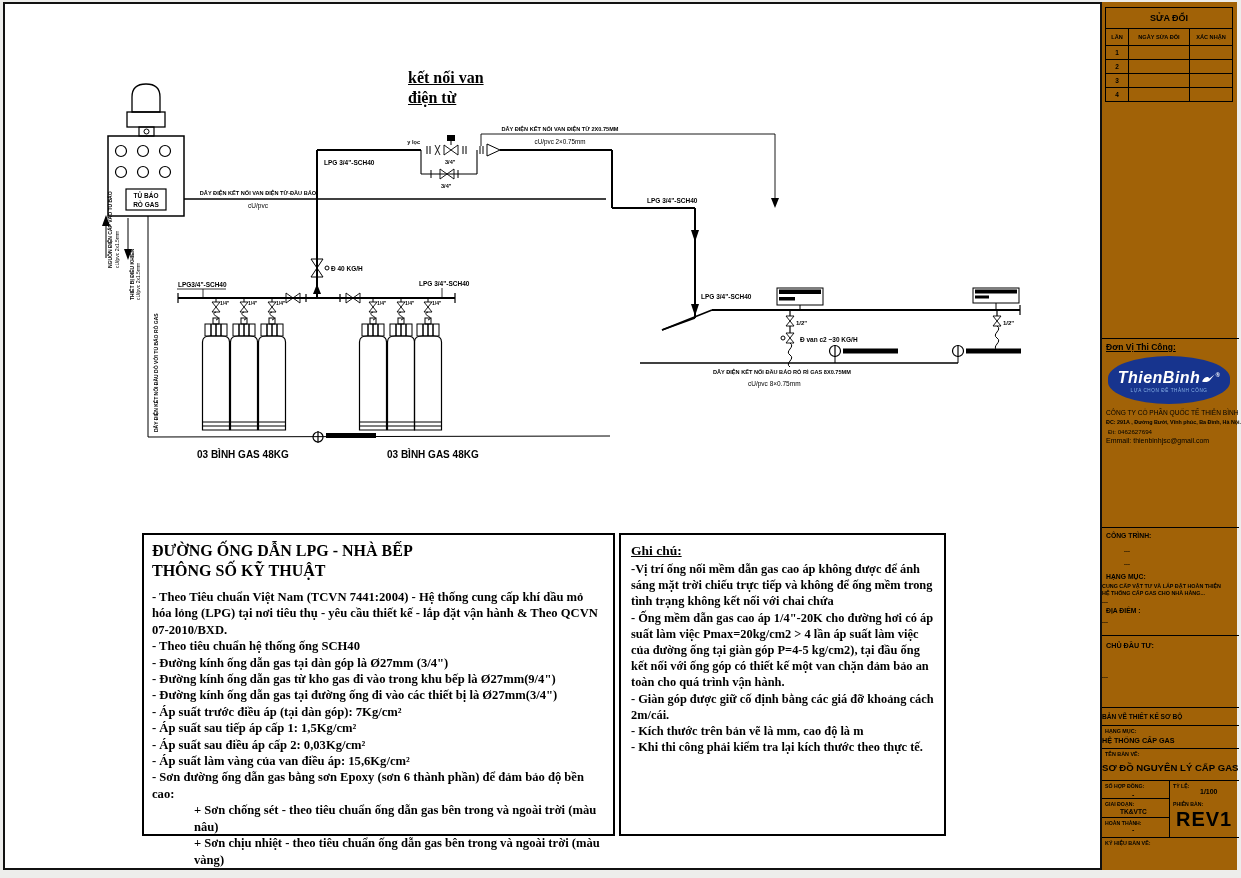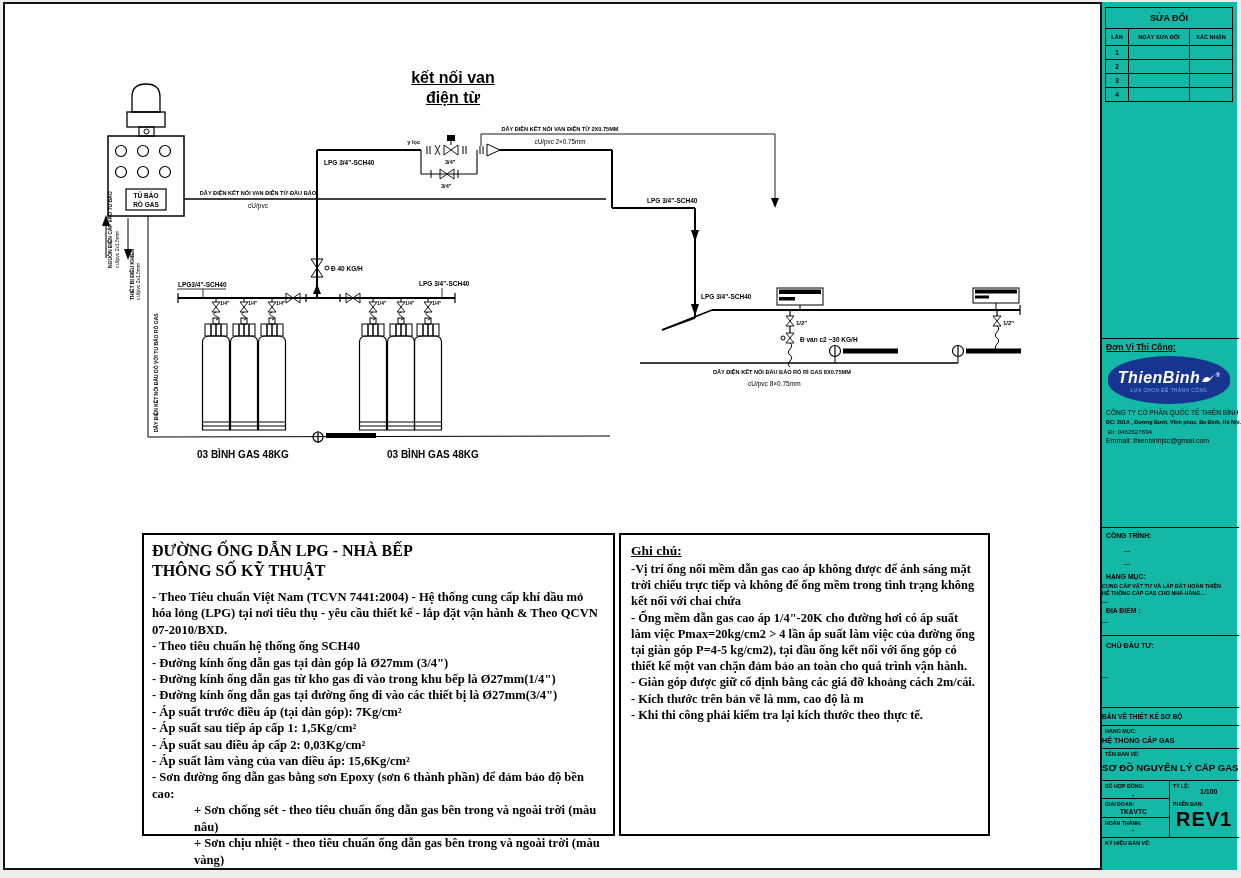--- a/index.html
+++ b/index.html
@@ -5,36 +5,36 @@
   html,body{margin:0;padding:0}
   body{width:1241px;height:878px;background:#ededeb;position:relative;overflow:hidden;
        font-family:"Liberation Sans",sans-serif;color:#000}
   .sheet{position:absolute;left:3px;top:2px;width:1231px;height:868px;background:#fff;
          border:2px solid #111;box-sizing:border-box}
   svg.diagram{position:absolute;left:0;top:0}
   svg .t{font-family:"Liberation Sans",sans-serif;fill:#000}
   svg .b{font-weight:bold}
   svg line,svg path.s,svg rect.s,svg circle.s,svg polyline{stroke:#000;fill:none}
   
-  .detail-title{position:absolute;left:380px;top:68px;width:146px;text-align:center;
-    font-family:Liberation Sans, sans-serif;font-weight:bold;font-size:16px;line-height:20px}
+  .detail-title{position:absolute;left:408px;top:68px;width:146px;
+    font-family:Liberation Serif, serif;font-weight:bold;font-size:16px;line-height:20px}
   .detail-title div{text-decoration:underline}
   
   .spec-box{position:absolute;left:142px;top:533px;width:473px;height:303px;border:2px solid #000;
     box-sizing:border-box;padding:6px 8px 0 8px;font-family:"Liberation Serif",serif;font-weight:bold}
   .spec-box .tt{ text-align:left;font-size:16px;line-height:20px}
   .spec-box .lines{margin-top:8px;font-size:12.6px;line-height:16.4px}
   .spec-box .indent{padding-left:42px}
   
-  .notes-box{position:absolute;left:619px;top:533px;width:371px;height:303px;border:2px solid #000;
+  .notes-box{position:absolute;left:619px;top:533px;width:327px;height:303px;border:2px solid #000;
     box-sizing:border-box;padding:8px 10px 0 10px;font-family:"Liberation Serif",serif;font-weight:bold}
   .notes-box .tt{font-size:13.5px;text-decoration:underline;margin-bottom:2px}
   .notes-box .lines{font-size:12.4px;line-height:16.2px}
   
-  .sidebar{position:absolute;left:1100px;top:2px;width:137px;height:868px;background:#14b8a6;
+  .sidebar{position:absolute;left:1100px;top:2px;width:137px;height:868px;background:#a16207;
     border-left:2px solid #111;box-sizing:border-box}
   .sidebar .abs{position:absolute}
   .hl{position:absolute;left:0;width:137px;border-top:1.5px solid #000}
   .hl.half{width:67px}
   .vl{position:absolute;left:67px;top:778px;height:57px;border-left:1.5px solid #000}
   .rev{position:absolute;left:3px;top:5px;width:128px;border:1.5px solid #000;box-sizing:border-box}
   .rev .rt{height:20px;line-height:20px;text-align:center;font-weight:bold;font-size:9px;border-bottom:1.5px solid #000}
   .rev .hr{display:flex;height:16px;border-bottom:1px solid #000;font-weight:bold;font-size:5.6px;text-align:center}
   .rev .hr div{line-height:16px;overflow:hidden}
   .rev .dr{display:flex;height:13px;border-bottom:1px solid #000;font-weight:bold;font-size:6.5px;text-align:center}
@@ -302,21 +302,21 @@
   <div>điện từ</div>
 </div>
 
 <div class="spec-box">
   <div class="tt">ĐƯỜNG ỐNG DẪN LPG - NHÀ BẾP</div>
   <div class="tt">THÔNG SỐ KỸ THUẬT</div>
   <div class="lines">
     <div>- Theo Tiêu chuẩn Việt Nam (TCVN 7441:2004) - Hệ thống cung cấp khí dầu mỏ hóa lỏng (LPG) tại nơi tiêu thụ - yêu cầu thiết kế - lắp đặt vận hành &amp; Theo QCVN 07-2010/BXD.</div>
     <div>- Theo tiêu chuẩn hệ thống ống SCH40</div>
     <div>- Đường kính ống dẫn gas tại dàn góp là Ø27mm (3/4")</div>
-    <div>- Đường kính ống dẫn gas từ kho gas đi vào trong khu bếp là Ø27mm(1/4")</div>
+    <div>- Đường kính ống dẫn gas từ kho gas đi vào trong khu bếp là Ø27mm(9/4")</div>
     <div>- Đường kính ống dẫn gas tại đường ống đi vào các thiết bị là Ø27mm(3/4")</div>
     <div>- Áp suất trước điều áp (tại dàn góp): 7Kg/cm²</div>
     <div>- Áp suất sau tiếp áp cấp 1: 1,5Kg/cm²</div>
     <div>- Áp suất sau điều áp cấp 2: 0,03Kg/cm²</div>
     <div>- Áp suất làm vàng của van điều áp: 15,6Kg/cm²</div>
     <div>- Sơn đường ống dẫn gas bằng sơn Epoxy (sơn 6 thành phần) để đảm bảo độ bền cao:</div>
     <div class="indent">+ Sơn chống sét - theo tiêu chuẩn ống dẫn gas bên trong và ngoài trời (màu nâu)</div>
     <div class="indent">+ Sơn chịu nhiệt - theo tiêu chuẩn ống dẫn gas bên trong và ngoài trời (màu vàng)</div>
   </div>
 </div>

